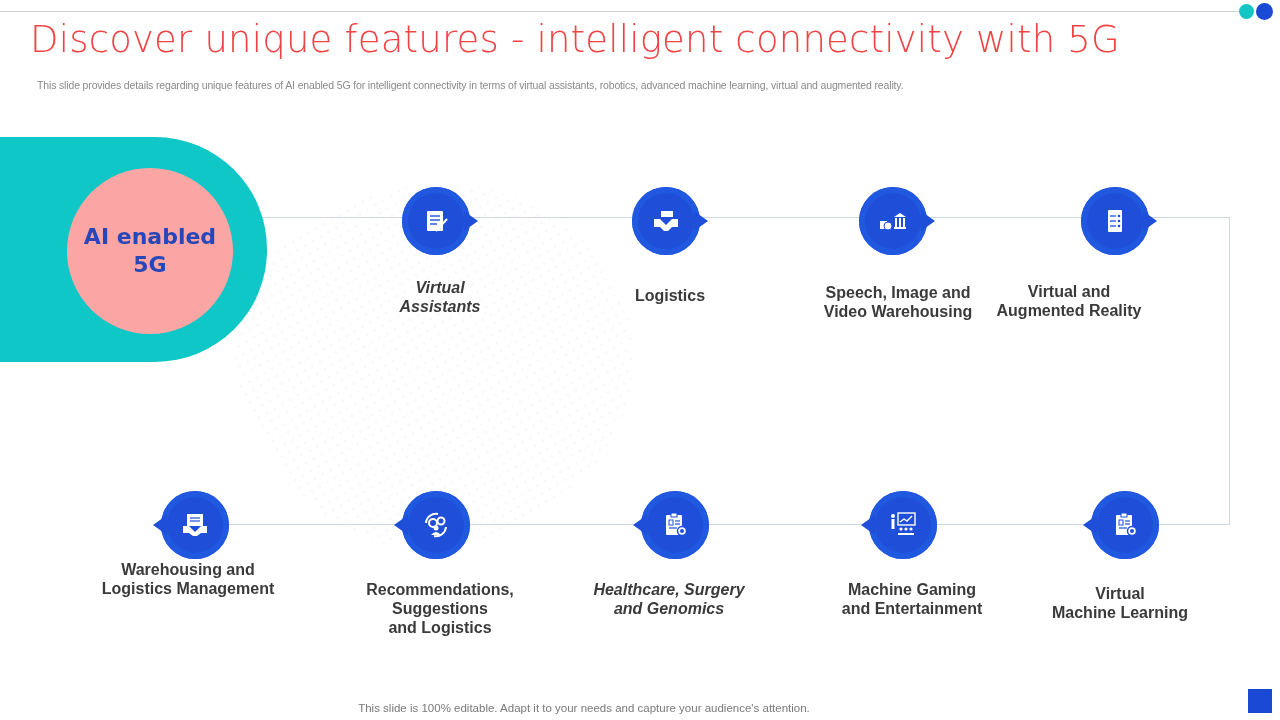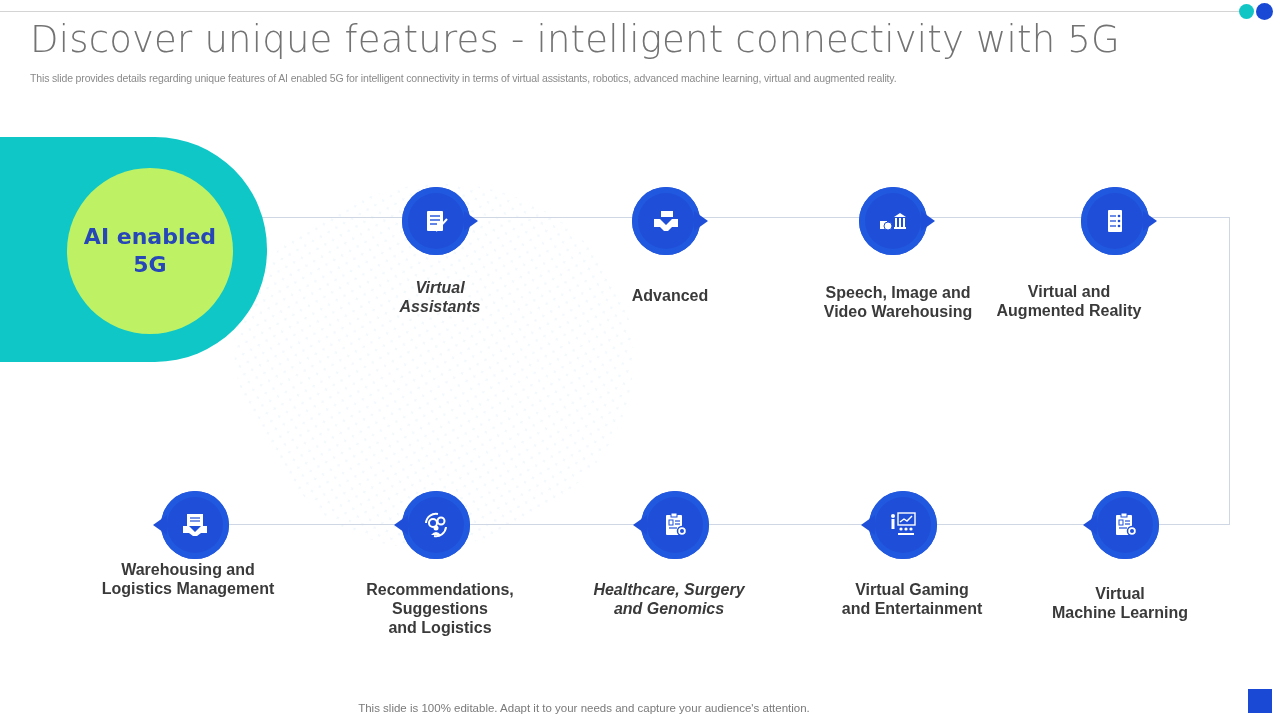--- a/index.html
+++ b/index.html
@@ -7,33 +7,33 @@
       width: 1280px; height: 720px; position: relative; overflow: hidden;
       background: #ffffff; font-family: "Liberation Sans", sans-serif;
     }
     .top-rule { position: absolute; left: 0; top: 11px; width: 1240px; height: 1px; background: #d4d4d4; }
     .dot { position: absolute; top: 4px; width: 15px; height: 15px; border-radius: 50%; }
     .dot.teal { left: 1239px; background: #12c6c6; }
     .dot.blue { left: 1256px; width: 17px; height: 17px; top: 3px; background: #1a49d6; }
     .title {
       position: absolute; left: 30px; top: 18px; margin: 0;
       font-family: "DejaVu Sans", sans-serif; font-weight: 300; font-size: 37px; letter-spacing: 0.2px;
-      color: #737373; white-space: nowrap;
+      color: #ef4444; white-space: nowrap;
     }
     .subtitle {
-      position: absolute; left: 30px; top: 72px; margin: 0;
+      position: absolute; left: 30px; top: 72px; margin: 7px;
       font-size: 10.5px; color: #8a8a8a; white-space: nowrap; letter-spacing: -0.15px;
     }
     .pill {
       position: absolute; left: -40px; top: 137px; width: 307px; height: 225px;
       background: #0fc7c7; border-radius: 0 112px 112px 0;
     }
     .hub {
       position: absolute; left: 67px; top: 168px; width: 166px; height: 166px;
-      border-radius: 50%; background: #bef264;
+      border-radius: 50%; background: #fca5a5;
       display: flex; align-items: center; justify-content: center; text-align: center;
     }
     .hub span {
       font-family: "DejaVu Sans", sans-serif; font-weight: bold; font-size: 22px; line-height: 28px;
       color: #2747b8; white-space: pre-line;
     }
     .line { position: absolute; background: #cfd6e4; }
     .node { position: absolute; width: 68px; height: 68px; }
     .node .circle {
       position: absolute; left: 0; top: 0; width: 68px; height: 68px; border-radius: 50%;
@@ -98,21 +98,21 @@
 Assistants</div>
 
 <div class="node right" style="left:632px; top:187px;">
   <div class="circle"></div>
     <div class="pointer"></div>
   <svg class="icon" viewBox="0 0 28 28">
     <rect x="9" y="4" width="12" height="6" fill="#fff"></rect>
     <path d="M2 12 L8 12 L14 18 L20 12 L26 12 L26 20 L20 20 L16 24 L12 24 L8 20 L2 20 Z" fill="#fff"></path>
   </svg>
 </div>
-<div class="label" style="left:560px; top:286px;">Advanced</div>
+<div class="label" style="left:560px; top:286px;">Logistics</div>
 
 <div class="node right" style="left:859px; top:187px;">
   <div class="circle"></div>
     <div class="pointer"></div>
   <svg class="icon" viewBox="0 0 28 28">
     <rect x="1" y="14" width="7" height="8" fill="#fff"></rect>
     <circle cx="9" cy="19" r="4" fill="#fff" stroke="#1f4fd8"></circle>
     <path d="M15 10 L21 6 L27 10 Z" fill="#fff"></path>
     <g fill="#fff">
         <rect x="16" y="11" width="2" height="9"></rect>
@@ -204,21 +204,21 @@
     <rect x="9" y="2" width="17" height="12" fill="none" stroke="#fff" stroke-width="1.4"></rect>
     <polyline points="11,11 15,8 18,10 23,5" stroke="#fff" stroke-width="1.4" fill="none"></polyline>
     <g fill="#fff">
         <circle cx="12" cy="18" r="1.6"></circle>
         <circle cx="17" cy="18" r="1.6"></circle>
         <circle cx="22" cy="18" r="1.6"></circle>
       </g>
     <rect x="9" y="22" width="16" height="2" fill="#fff"></rect>
   </svg>
 </div>
-<div class="label" style="left:802px; top:580px;">Virtual Gaming
+<div class="label" style="left:802px; top:580px;">Machine Gaming
 and Entertainment</div>
 
 <div class="node left" style="left:1091px; top:491px;">
   <div class="circle"></div>
     <div class="pointer"></div>
   <svg class="icon" viewBox="0 0 28 28">
     <rect x="5" y="4" width="16" height="20" fill="#fff" rx="1"></rect>
     <rect x="10" y="2" width="6" height="4" fill="#fff" stroke="#1f4fd8"></rect>
     <rect x="8" y="9" width="4" height="5" fill="none" stroke="#1f4fd8"></rect>
     <g stroke="#1f4fd8" stroke-width="1.2">

